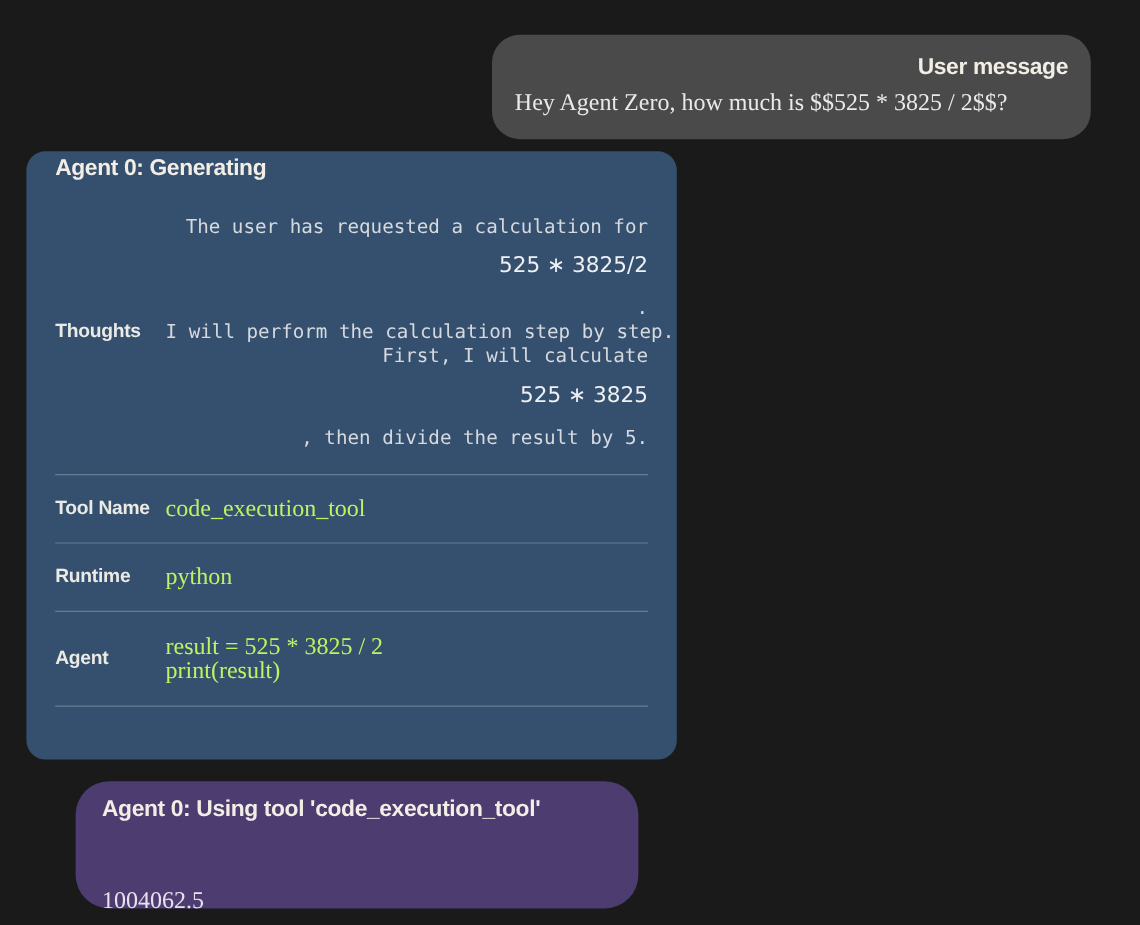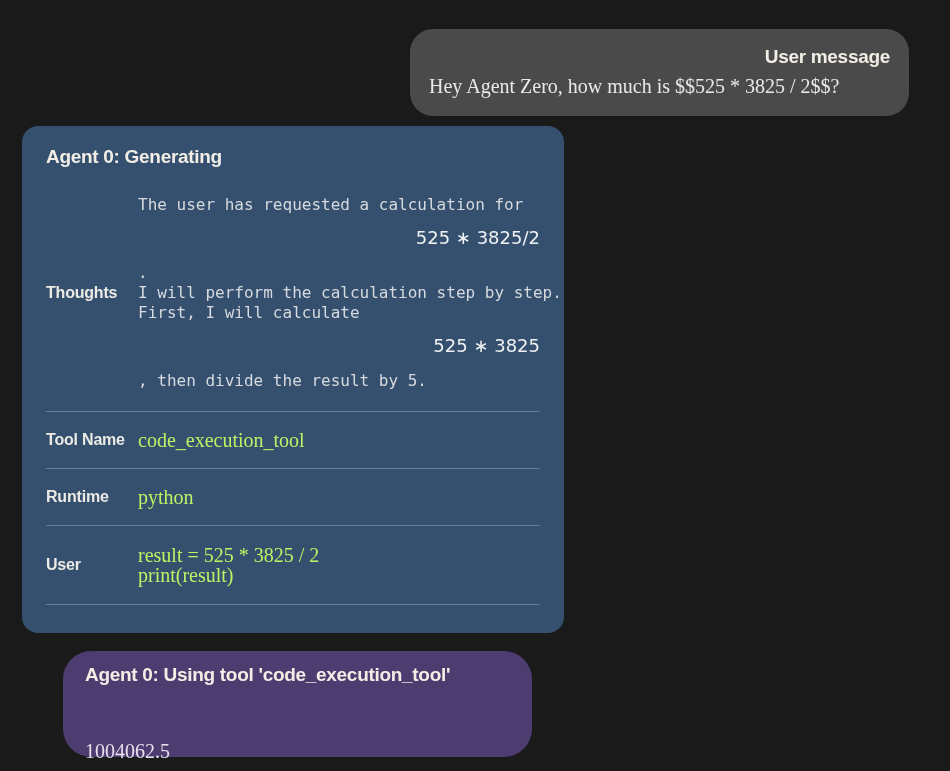--- a/index.html
+++ b/index.html
@@ -35,21 +35,21 @@
     padding: 15px 19px 14px 19px;
     border-radius: 23px;
   }
   .user-bubble .bubble-title { text-align: right; }
   .user-bubble .msg-text { color: #e9e9e9; margin-top: 7px; white-space: pre; }
 
   
   .agent-bubble {
     left: 22px; top: 126px; width: 542px; height: 507px;
     background: #34506e;
-    padding: 18px 24px 24px 24px;
+    padding: 2px 24px 24px 24px;
     border-radius: 16px;
   }
   .kvps { margin-top: 12px; }
   .kvp-row {
     display: flex;
     align-items: center;
     border-bottom: 1px solid rgba(255,255,255,0.25);
   }
   .kvp-label {
     width: 92px;
@@ -64,20 +64,21 @@
   .row-thoughts { padding: 14px 0 20px 0; }
   .row-single  { padding: 18px 0; }
   .row-code    { padding: 19px 0; }
   .kvp-mono { color: #bef264; white-space: pre; }
 
   .t-text {
     font-family: "DejaVu Sans Mono", monospace;
     font-size: 16px; line-height: 20px;
     color: #d6d9de;
     white-space: pre;
+    text-align: right;
   }
   .t-math {
     font-family: "DejaVu Sans", sans-serif;
     font-size: 18px; line-height: 26px;
     color: #eef0f2;
     text-align: right;
     margin: 10px 0 12px 0;
   }
 
   
@@ -119,21 +120,21 @@
       <div class="kvp-label">Tool Name</div>
       <div class="kvp-value mono kvp-mono">code_execution_tool</div>
     </div>
 
     <div class="kvp-row row-single">
       <div class="kvp-label">Runtime</div>
       <div class="kvp-value mono kvp-mono">python</div>
     </div>
 
     <div class="kvp-row row-code">
-      <div class="kvp-label">User</div>
+      <div class="kvp-label">Agent</div>
       <div class="kvp-value mono kvp-mono">result = 525 * 3825 / 2
 print(result)</div>
     </div>
 
   </div>
 </div>
 
 <div class="bubble tool-bubble">
   <div class="bubble-title">Agent 0: Using tool 'code_execution_tool'</div>
   <div class="mono tool-output">

